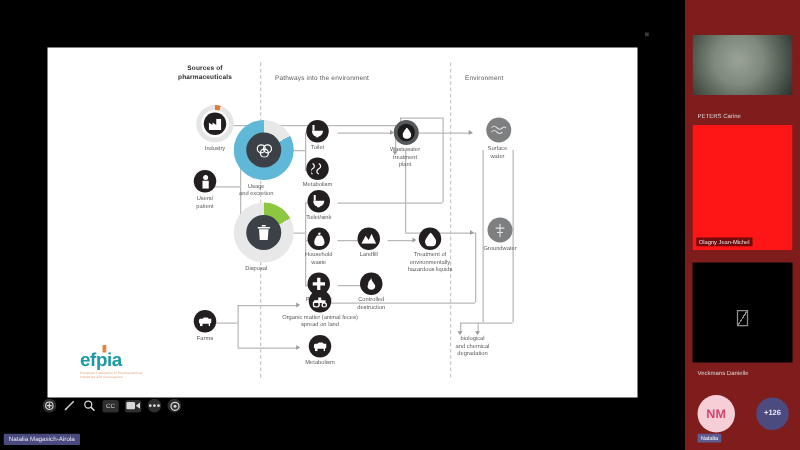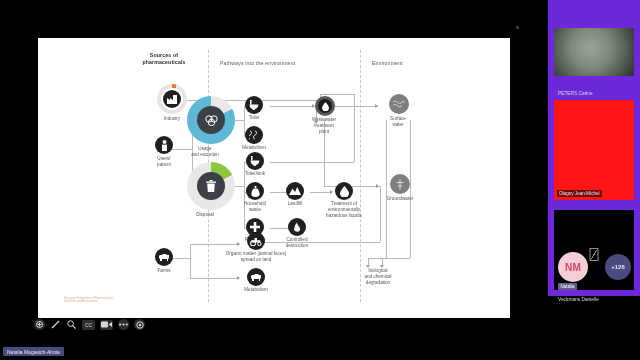--- a/index.html
+++ b/index.html
@@ -132,22 +132,22 @@
     display: flex; align-items: center; justify-content: center;
     color: #d8d8d8;
   }
   .tbtn.sq { border-radius: 2px; background: #2e2e2e; }
   .tbtn.plain { background: transparent; }
 
   
   .sidebar {
     position: absolute;
     right: 0; top: 0;
-    width: 92px; height: 296px;
-    background: #6d28d9;
+    width: 92px; height: 360px;
+    background: #7f1d1d;
   }
   .tile {
     position: absolute;
     left: 6px;
     width: 80px;
     background: #0a0a0a;
     overflow: hidden;
   }
   .tile-name {
     position: absolute;
@@ -523,20 +523,24 @@
         <div class="nlabel" style="top:22px; width:48px;"><span>Groundwater</span></div>
       </div>
 
       <div class="node" style="left:310px; top:230px; width:60px;">
         <div class="nlabel" style="top:0; width:60px; text-align:center;"><span style="white-space:pre-line">biological
 and chemical
 degradation</span></div>
       </div>
 
       <div class="logo">
+        <div class="logo-word">
+          <span>efpia</span>
+          <span class="dotbar"></span>
+        </div>
         <div class="logo-sub"><span style="white-space:pre-line">European Federation of Pharmaceutical
 Industries and Associations</span></div>
       </div>
 
     </div>
 
     <div class="ptoolbar">
       <div class="tbtn">
         <svg width="7" height="7" viewBox="0 0 7 7">
             <circle cx="3.5" cy="3.5" r="3" fill="none" stroke="#d8d8d8" stroke-width="1"></circle>

